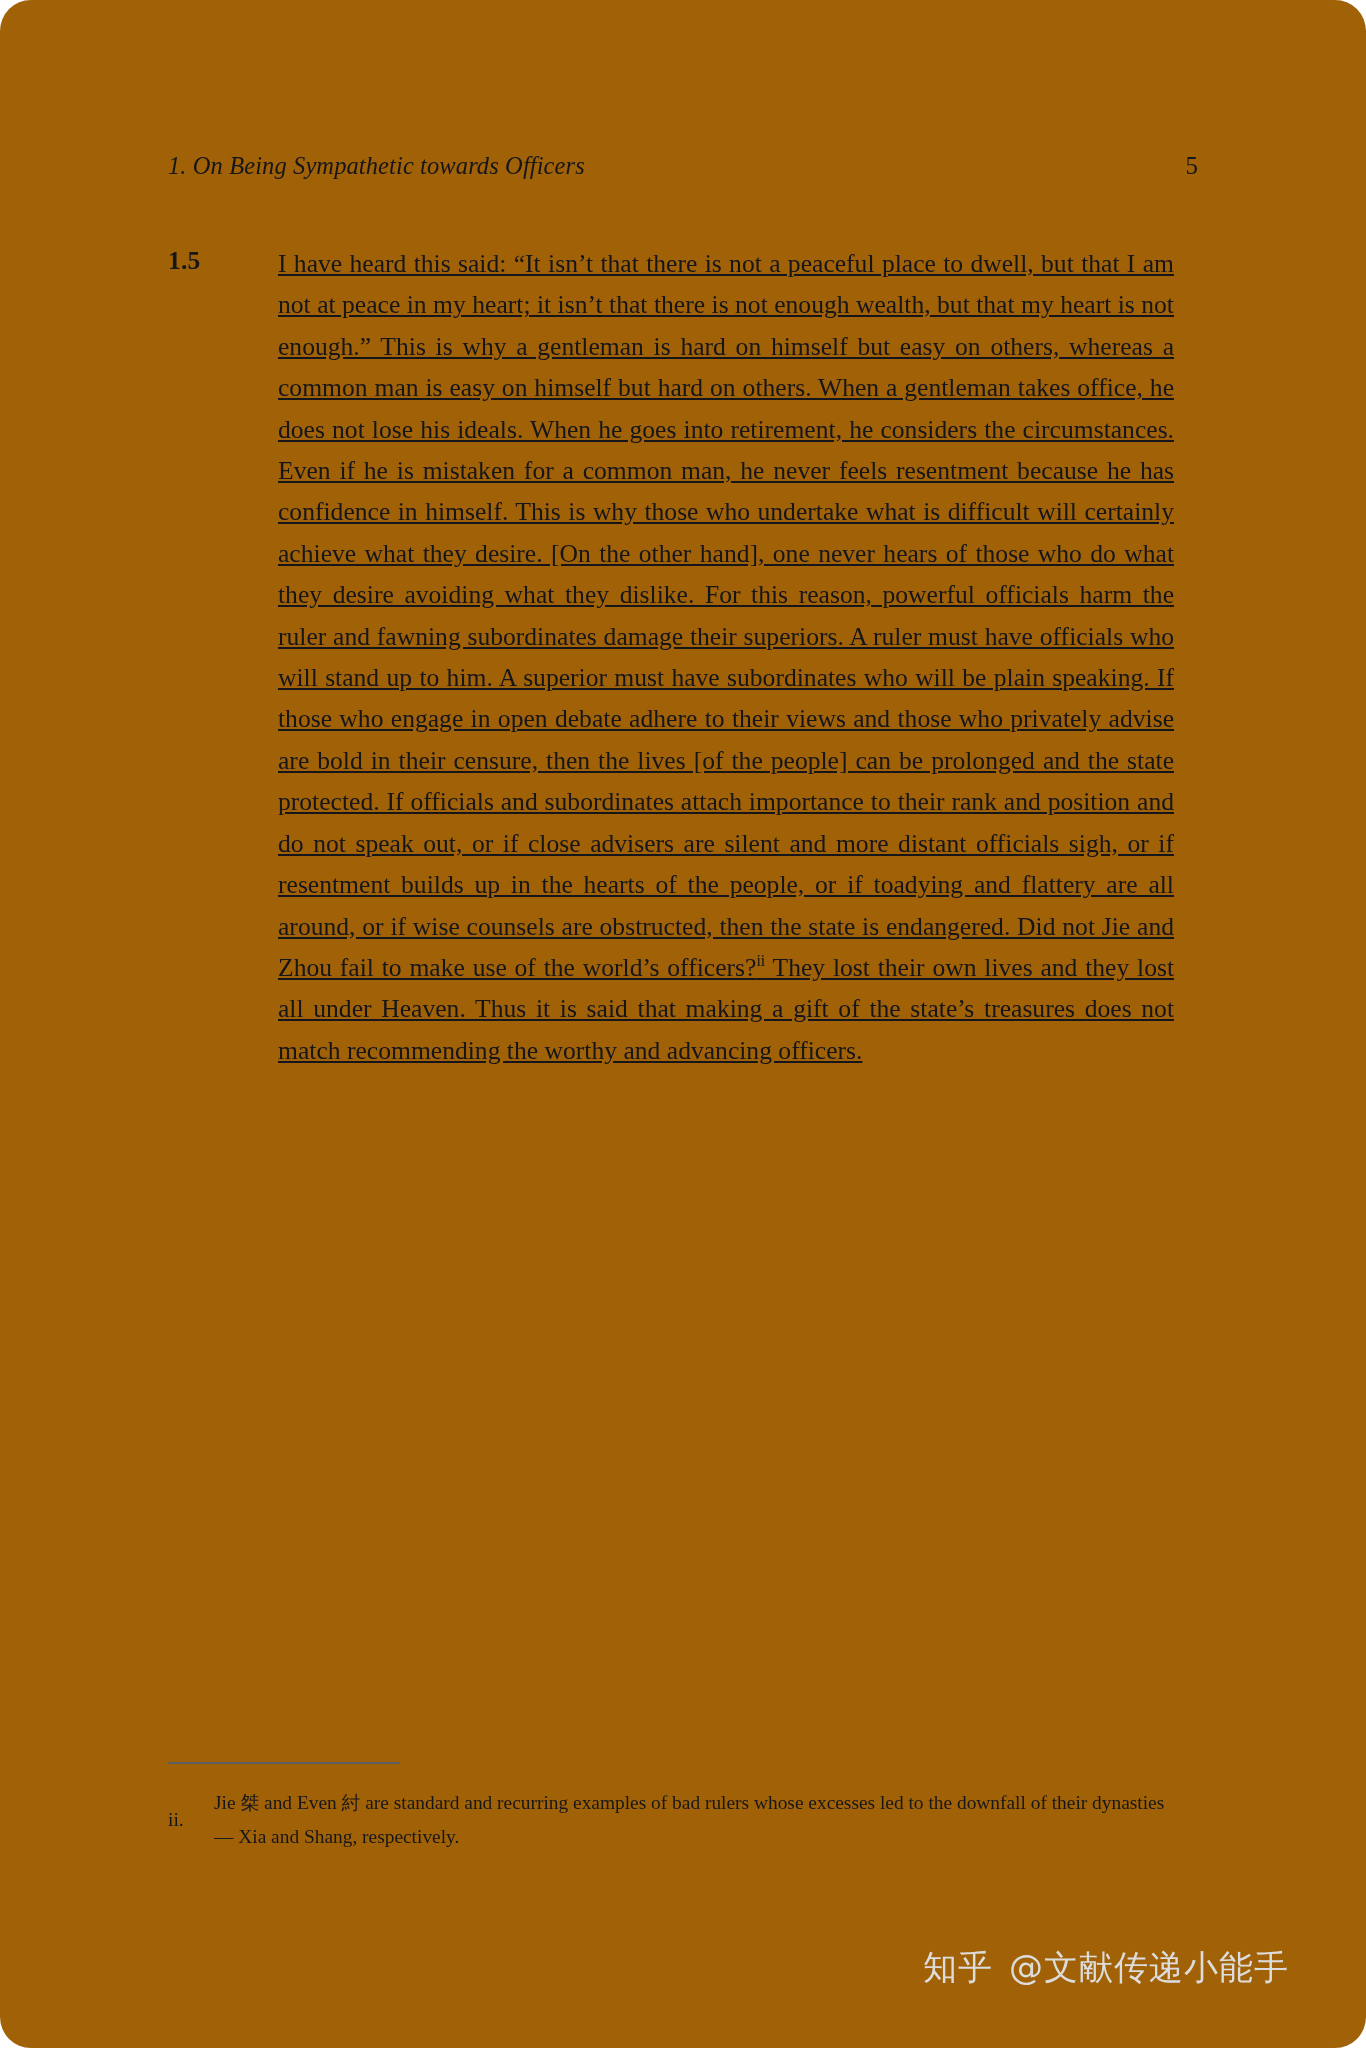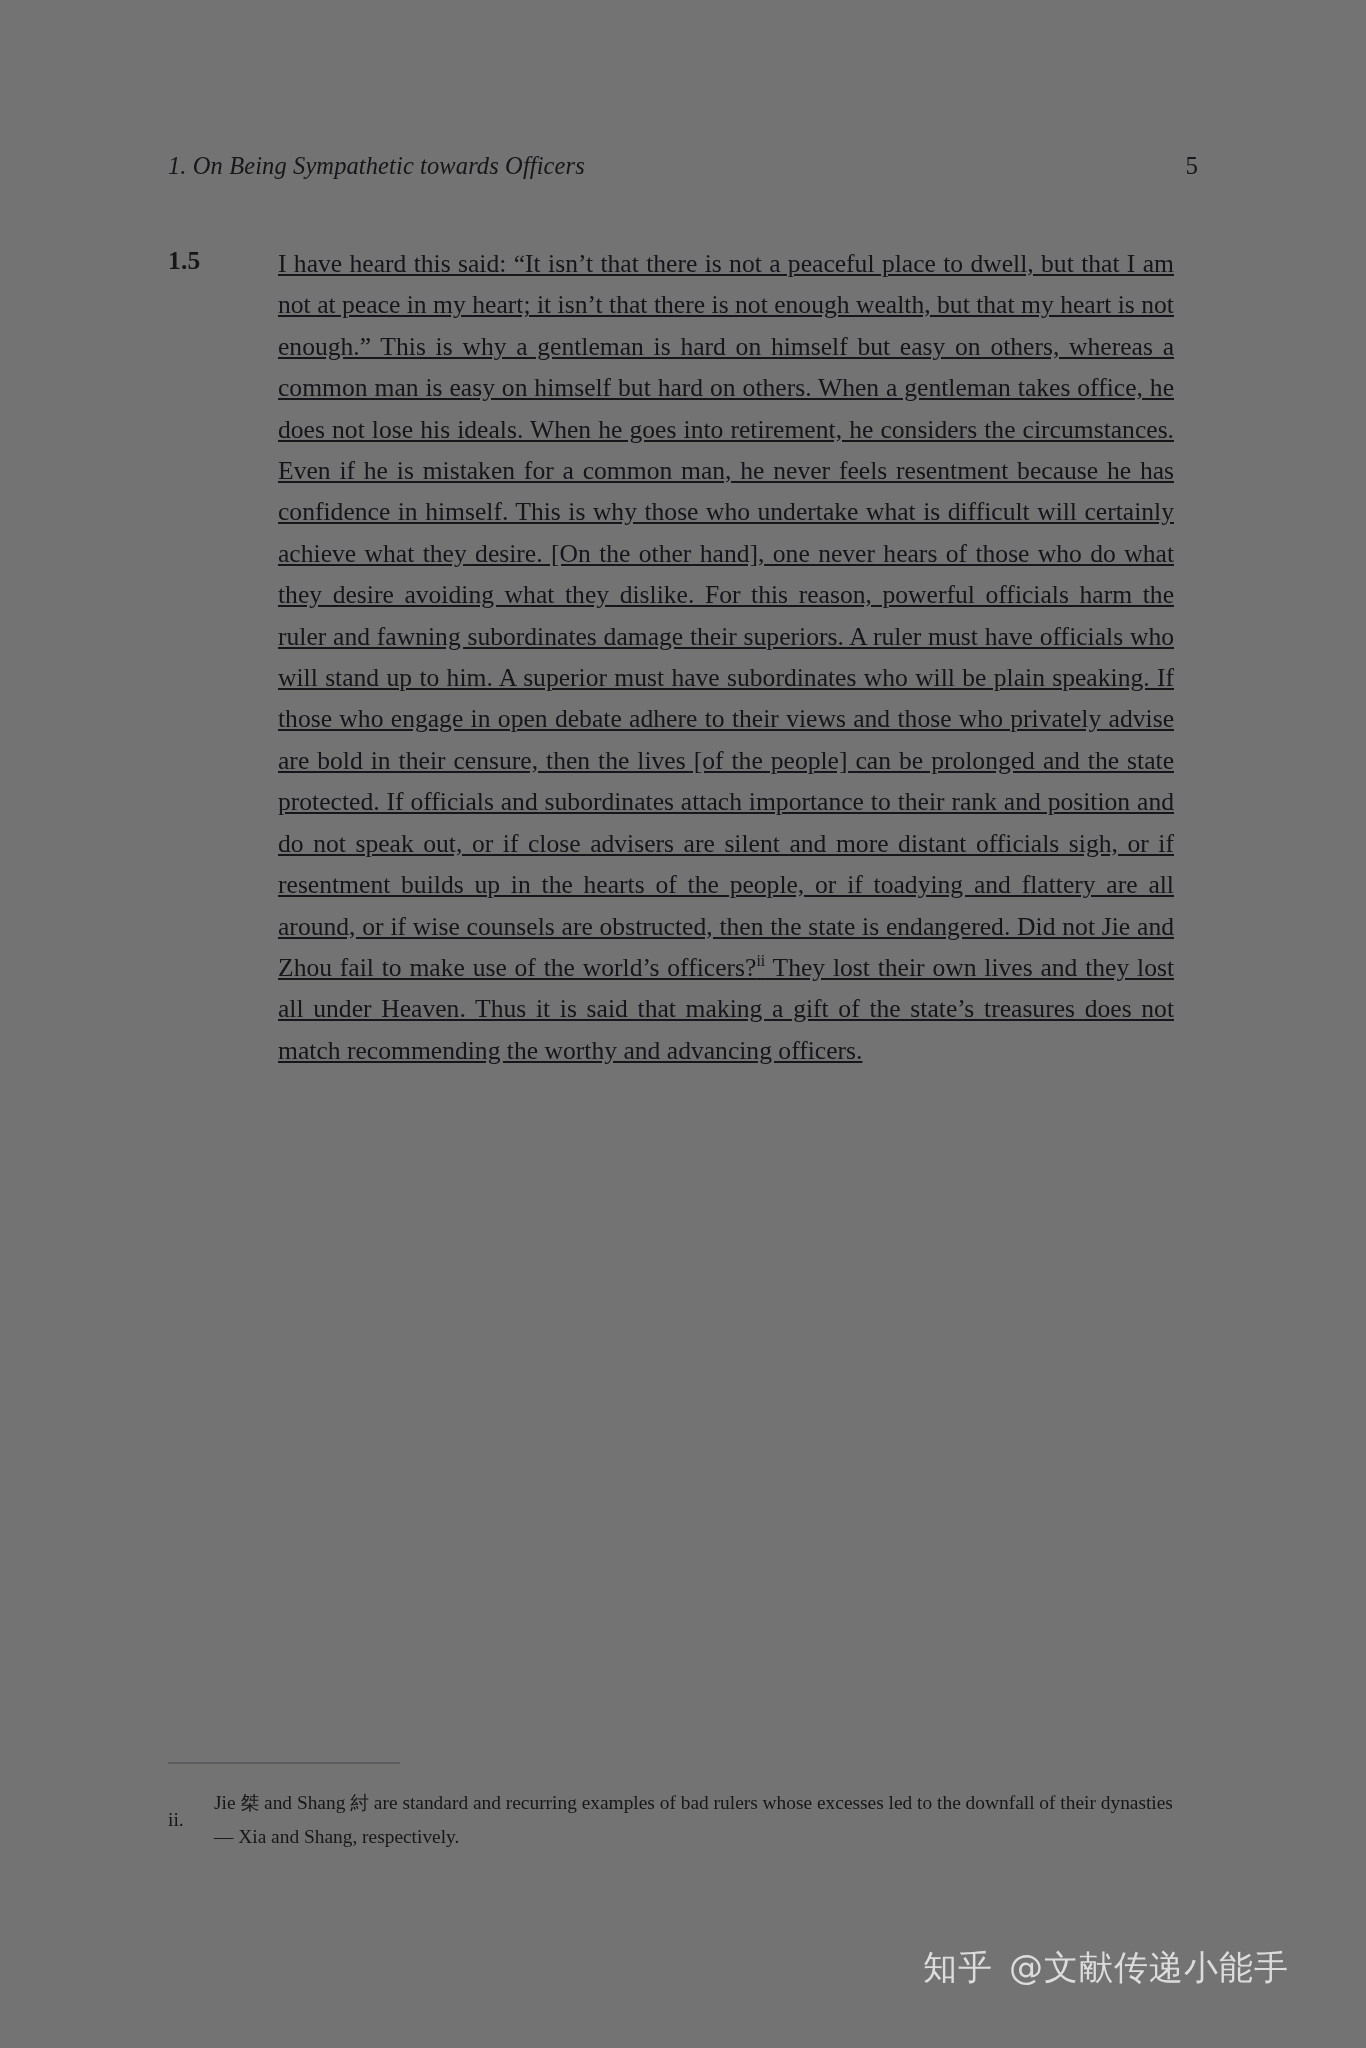--- a/index.html
+++ b/index.html
@@ -12,21 +12,22 @@
     height: 2048px;
     position: relative;
     font-family: "Liberation Serif", "DejaVu Serif", serif;
     color: #17171a;
     overflow: hidden;
   }
 
   .page {
     position: absolute;
     inset: 0;
-    background: #737373;
+    background: #a16207;
+    border-radius: 31px;
   }
 
   
   .running-head {
     position: absolute;
     left: 168px;
     right: 168px;
     top: 152px;
     height: 34px;
     display: flex;
@@ -140,20 +141,20 @@
     <div class="section-number">1.5</div>
     <div class="section-body">
       <span>I have heard this said: “It isn’t that there is not a peaceful place to dwell, but that I am not at peace in my heart; it isn’t that there is not enough wealth, but that my heart is not enough.” This is why a gentleman is hard on himself but easy on others, whereas a common man is easy on himself but hard on others. When a gentleman takes office, he does not lose his ideals. When he goes into retirement, he considers the circumstances. Even if he is mistaken for a common man, he never feels resentment because he has confidence in himself. This is why those who undertake what is difficult will certainly achieve what they desire. [On the other hand], one never hears of those who do what they desire avoiding what they dislike. For this reason, powerful officials harm the ruler and fawning subordinates damage their superiors. A ruler must have officials who will stand up to him. A superior must have subordinates who will be plain speaking. If those who engage in open debate adhere to their views and those who privately advise are bold in their censure, then the lives [of the people] can be prolonged and the state protected. If officials and subordinates attach importance to their rank and position and do not speak out, or if close advisers are silent and more distant officials sigh, or if resentment builds up in the hearts of the people, or if toadying and flattery are all around, or if wise counsels are obstructed, then the state is endangered. Did not Jie and Zhou fail to make use of the world’s officers?</span><sup class="footnote-ref">ii</sup><span> They lost their own lives and they lost all under Heaven. Thus it is said that making a gift of the state’s treasures does not match recommending the worthy and advancing officers.</span>
     </div>
   </div>
 
   <div class="footnote-rule"></div>
 
   <div class="footnote">
     <span class="footnote-marker">ii.</span>
-    <span class="footnote-text"><span>Jie </span><span class="han">桀</span><span> and Shang </span><span class="han">紂</span><span> are standard and recurring examples of bad rulers whose excesses led to the downfall of their dynasties — Xia and Shang, respectively.</span></span>
+    <span class="footnote-text"><span>Jie </span><span class="han">桀</span><span> and Even </span><span class="han">紂</span><span> are standard and recurring examples of bad rulers whose excesses led to the downfall of their dynasties — Xia and Shang, respectively.</span></span>
   </div>
 
   <div class="watermark">
     <span class="wm-logo">知乎</span><span>@文献传递小能手</span>
   </div>
 
 </div>
 
 </body></html>

